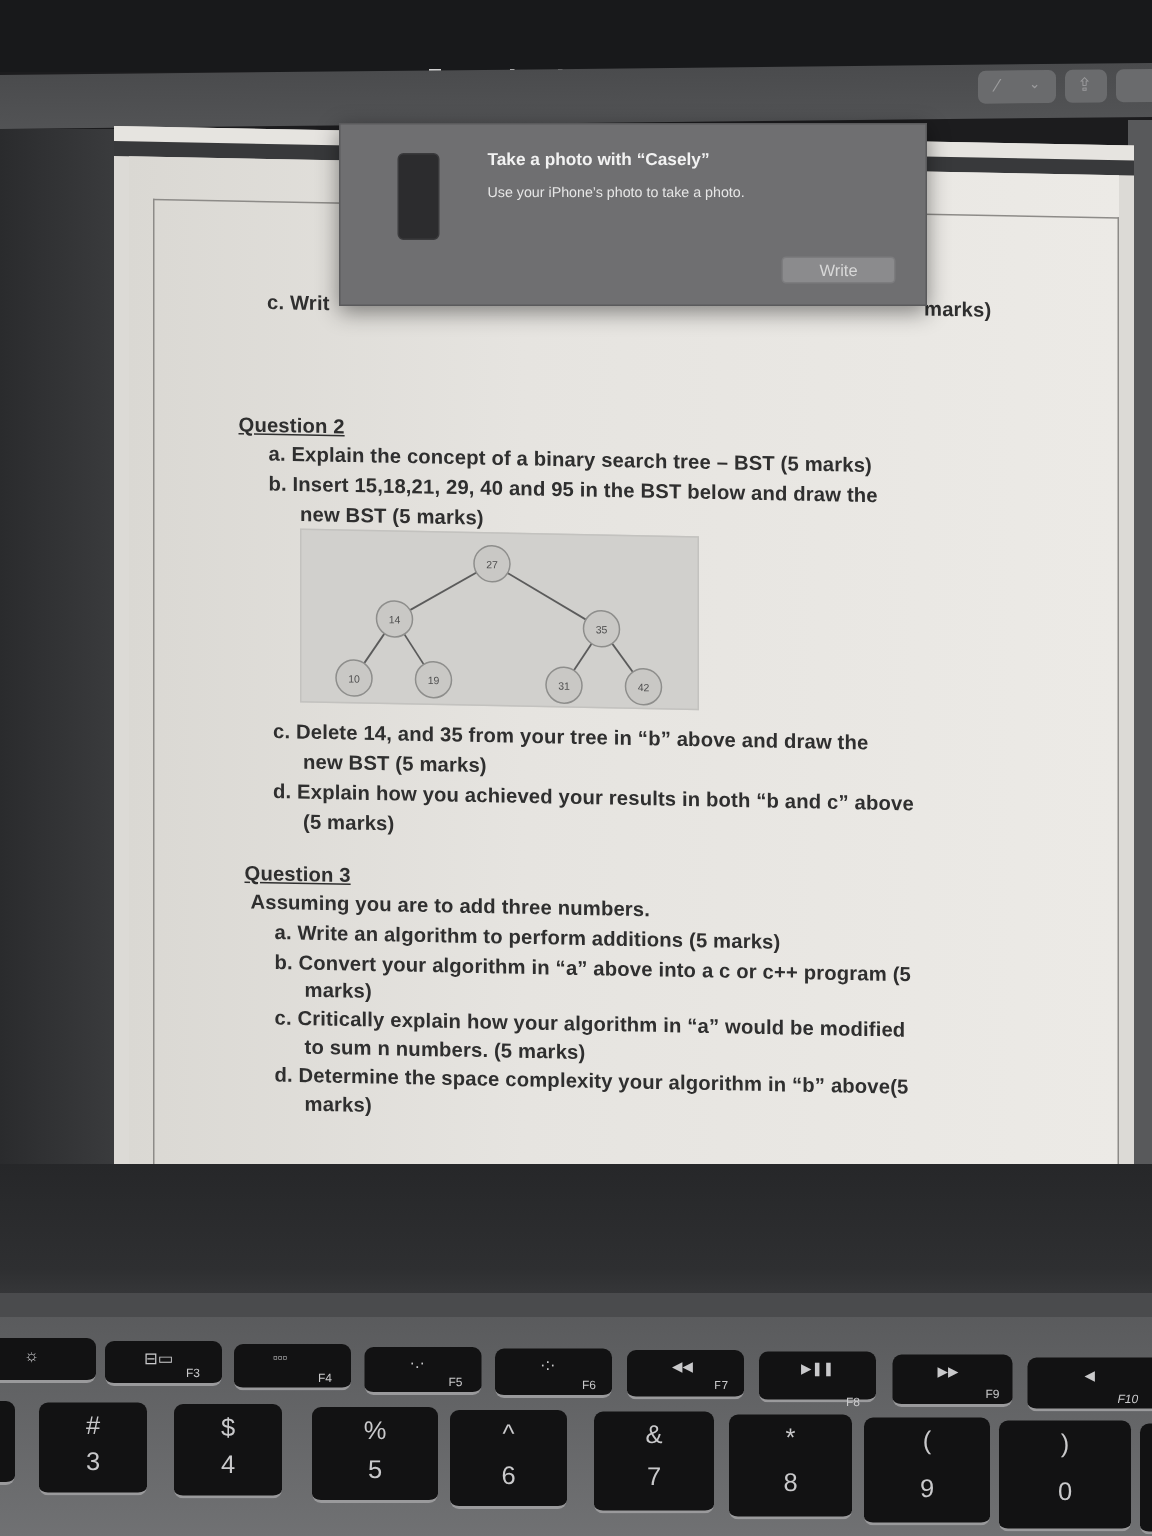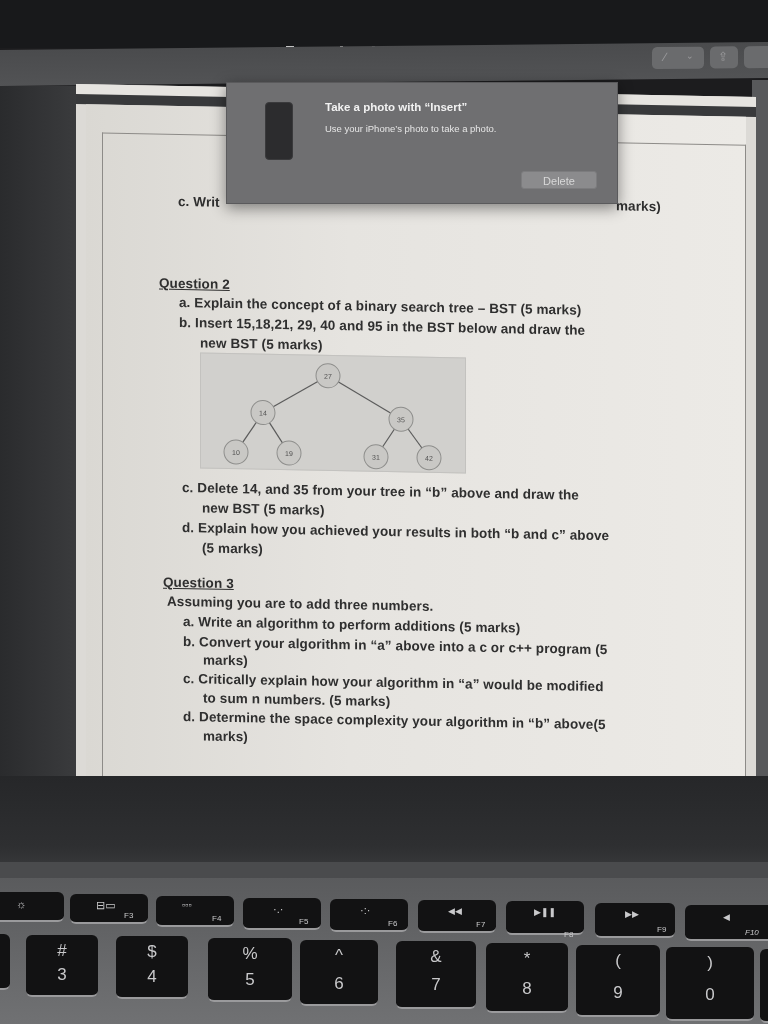--- a/index.html
+++ b/index.html
@@ -158,23 +158,23 @@
     <div class="txt" style="left:127px; top:566px;">marks)</div>
     <div class="txt" style="left:107px; top:585px;">c. Critically explain how your algorithm in “a” would be modified</div>
     <div class="txt" style="left:127px; top:604px;">to sum n numbers. (5 marks)</div>
     <div class="txt" style="left:107px; top:623px;">d. Determine the space complexity your algorithm in “b” above(5</div>
     <div class="txt" style="left:127px; top:642px;">marks)</div>
   </div>
 </div>
 
 <div class="dialog">
   <div class="dialog-phone"></div>
-  <div class="dialog-title">Take a photo with “Insert”</div>
+  <div class="dialog-title">Take a photo with “Casely”</div>
   <div class="dialog-msg">Use your iPhone’s photo to take a photo.</div>
-  <div class="dialog-cancel">Delete</div>
+  <div class="dialog-cancel">Write</div>
 </div>
 
 <div class="bezel-bottom"></div>
 <div class="hinge"></div>
 
 <div class="keyboard">
 
   <div class="key" style="left:-6px; top:14px; width:70px; height:30px;">
     <span class="ic" style="left:22px; top:6px;">☼</span>
     <span class="fl" style="left:46px; top:29px;margin-top:17px;">F2</span>

